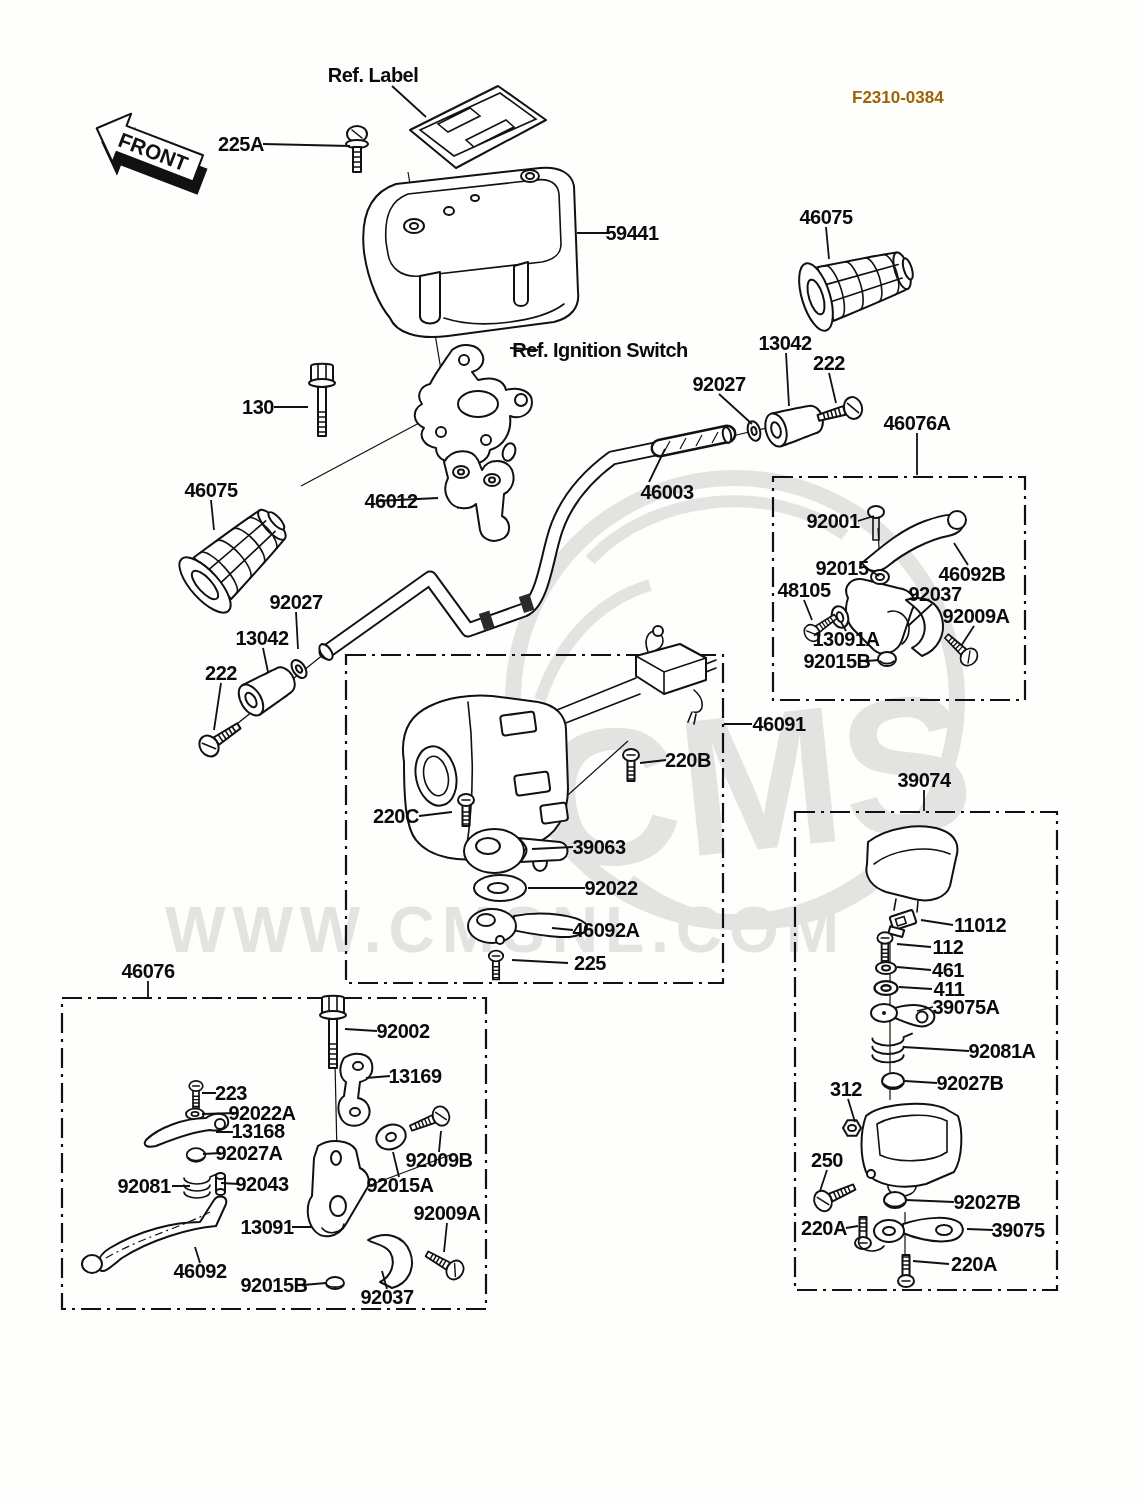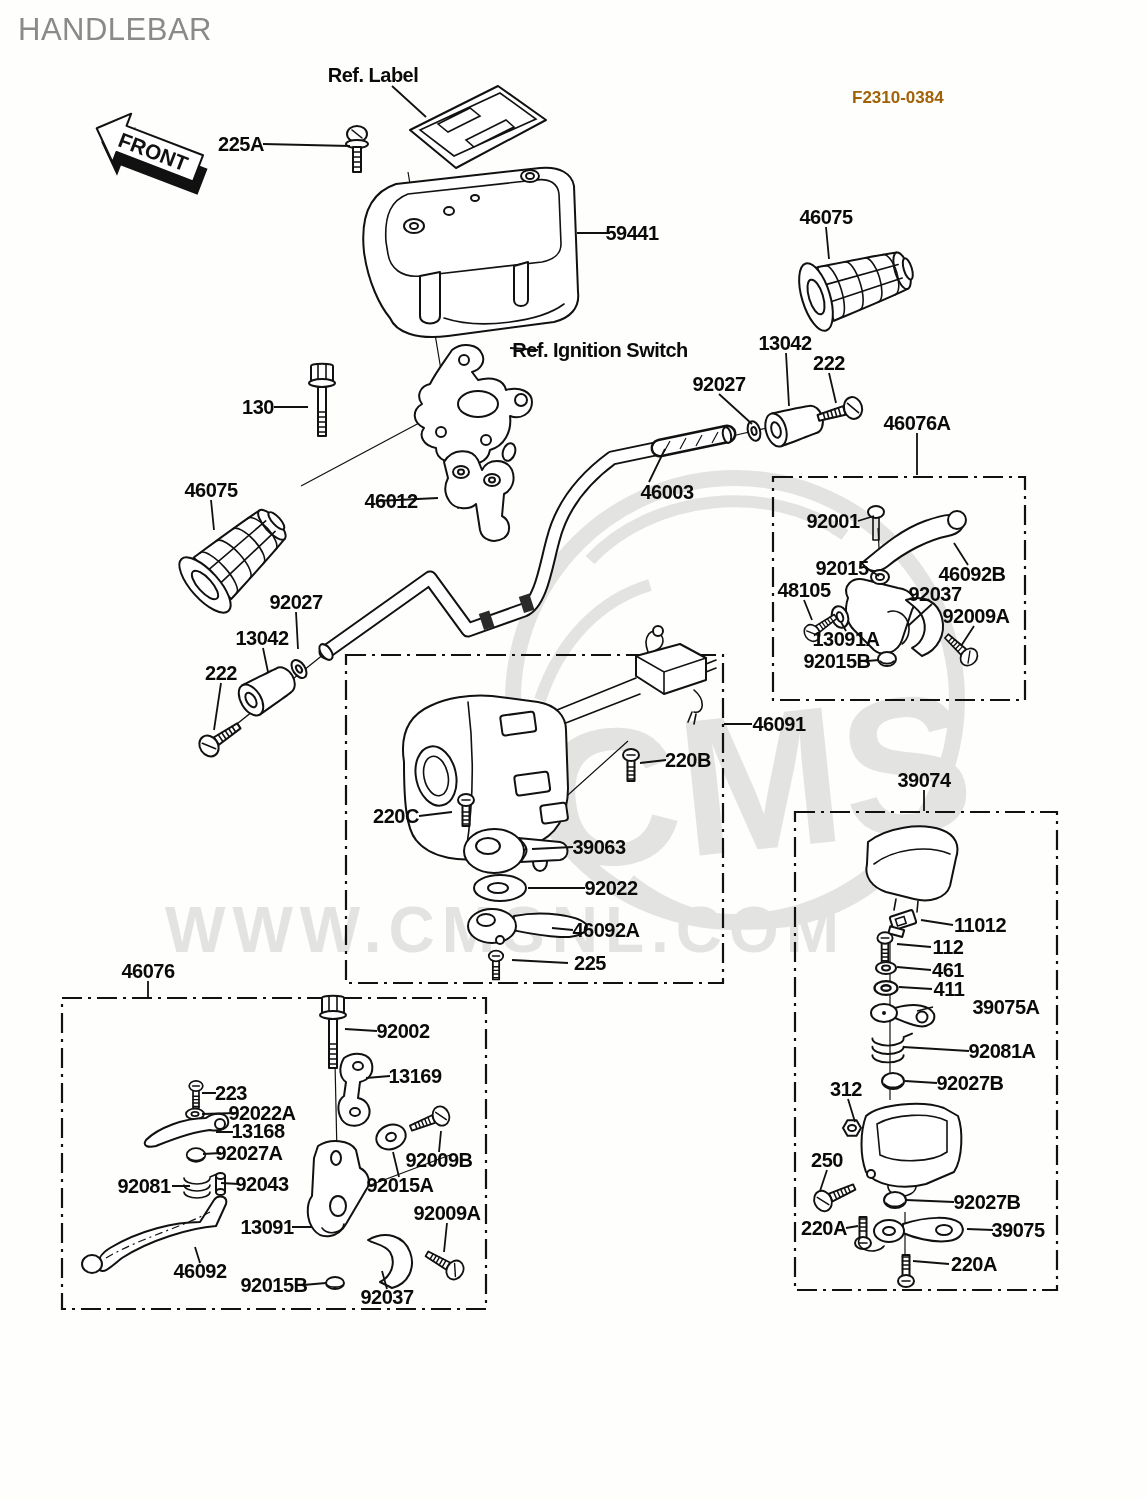--- a/index.html
+++ b/index.html
@@ -19,21 +19,20 @@
   svg .lead{fill:none;stroke:#111;stroke-width:1.8;}
   svg .box{fill:none;stroke:#111;stroke-width:2.2;stroke-dasharray:20 6 3 6;}
   svg .wm{fill:#e3e3e1;}
   svg .wmln{fill:none;stroke:#e3e3e1;}
 </style>
 </head>
 <body>
 
 <div id="page">
 
-  <div id="page-title">HANDLEBAR</div>
   <div id="diagram-code">F2310-0384</div>
 
   <svg id="art" width="1146" height="1500" viewBox="0 0 1146 1500">
     <defs>
       <g id="scr">
           <path class="p" d="M9,-4.5 L36,-3 L36,3 L9,4.5 Z"></path>
           <path class="ln" d="M14,-4 L14,4 M18,-4 L18,4 M22,-3.7 L22,3.7 M26,-3.5 L26,3.5 M30,-3.3 L30,3.3"></path>
           <ellipse class="p" cx="0" cy="0" rx="9" ry="11"></ellipse>
           <path class="ln" d="M-4,-6 L4,6"></path>
         </g>
@@ -337,21 +336,21 @@
       <div class="part-label" style="left: 396px; top: 816px;">220C</div>
       <div class="part-label" style="left: 599px; top: 847px;">39063</div>
       <div class="part-label" style="left: 611px; top: 888px;">92022</div>
       <div class="part-label" style="left: 606px; top: 930px;">46092A</div>
       <div class="part-label" style="left: 590px; top: 963px;">225</div>
       <div class="part-label" style="left: 924px; top: 780px;">39074</div>
       <div class="part-label" style="left: 980px; top: 925px;">11012</div>
       <div class="part-label" style="left: 948px; top: 947px;">112</div>
       <div class="part-label" style="left: 948px; top: 970px;">461</div>
       <div class="part-label" style="left: 949px; top: 989px;">411</div>
-      <div class="part-label" style="left: 966px; top: 1007px; margin-left: 40px;">39075A</div>
+      <div class="part-label" style="left: 966px; top: 1007px;">39075A</div>
       <div class="part-label" style="left: 1002px; top: 1051px;">92081A</div>
       <div class="part-label" style="left: 970px; top: 1083px;">92027B</div>
       <div class="part-label" style="left: 846px; top: 1089px;">312</div>
       <div class="part-label" style="left: 827px; top: 1160px;">250</div>
       <div class="part-label" style="left: 987px; top: 1202px;">92027B</div>
       <div class="part-label" style="left: 824px; top: 1228px;">220A</div>
       <div class="part-label" style="left: 1018px; top: 1230px;">39075</div>
       <div class="part-label" style="left: 974px; top: 1264px;">220A</div>
       <div class="part-label" style="left: 148px; top: 971px;">46076</div>
       <div class="part-label" style="left: 403px; top: 1031px;">92002</div>

